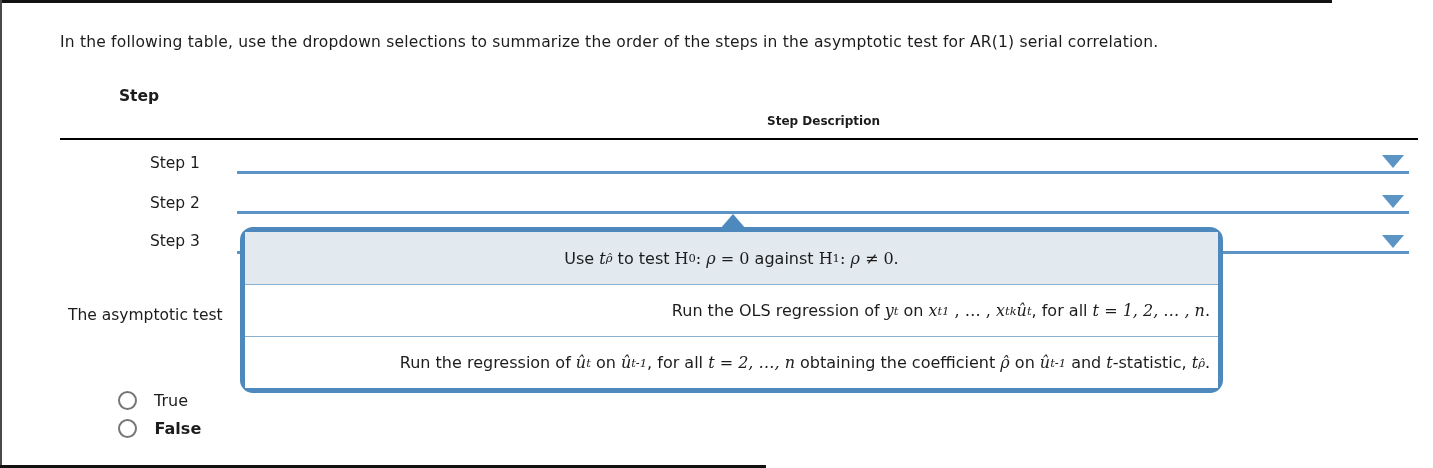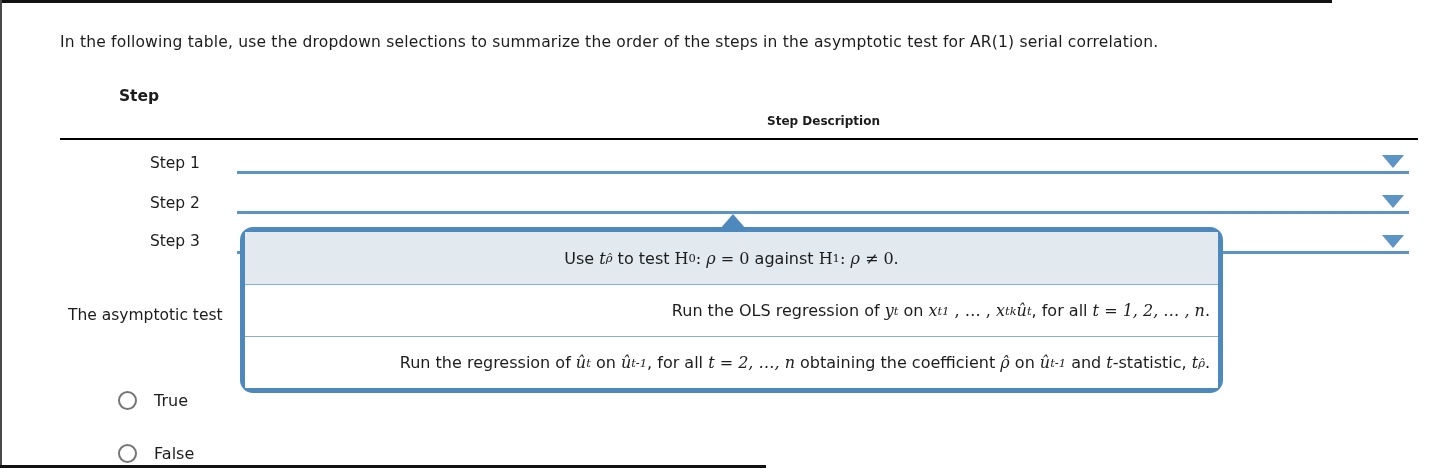--- a/index.html
+++ b/index.html
@@ -53,21 +53,21 @@
   .arrow1{top:155px;}
   .arrow2{top:195px;}
   .arrow3{top:235px;}
 
   .statement{
     left:68px;top:306px;font-size:15.5px;z-index:2;white-space:nowrap;
   }
 
   .radio-row{left:118px;height:22px;z-index:2;}
   .radio-true{top:364px;margin-top:26px;}
-  .radio-false{top:443px;}
+  .radio-false{top:418px;font-weight:bold;}
   .radio-circle{
     display:inline-block;width:19px;height:19px;border-radius:50%;
     border:2px solid #767676;background:#fff;vertical-align:middle;
     box-sizing:border-box;cursor:pointer;
   }
   .radio-label{
     display:inline-block;margin-left:12px;font-size:16px;vertical-align:middle;
   }
 
   

